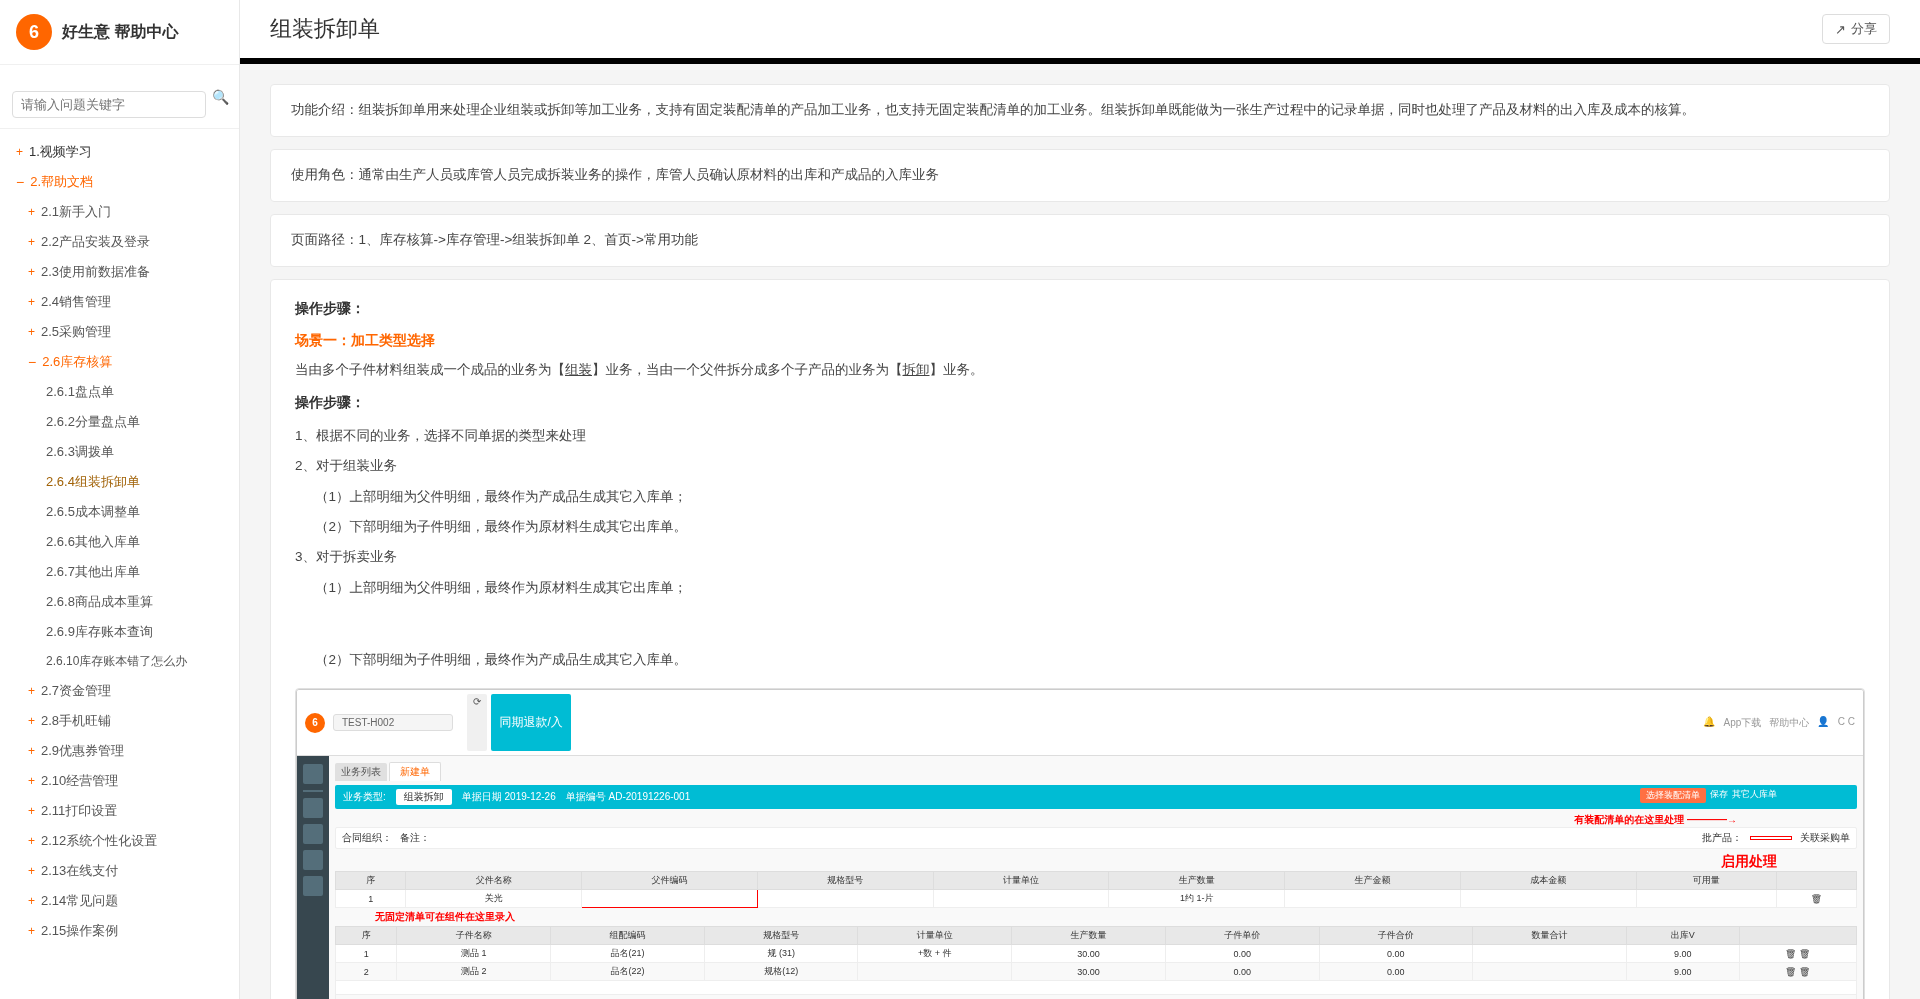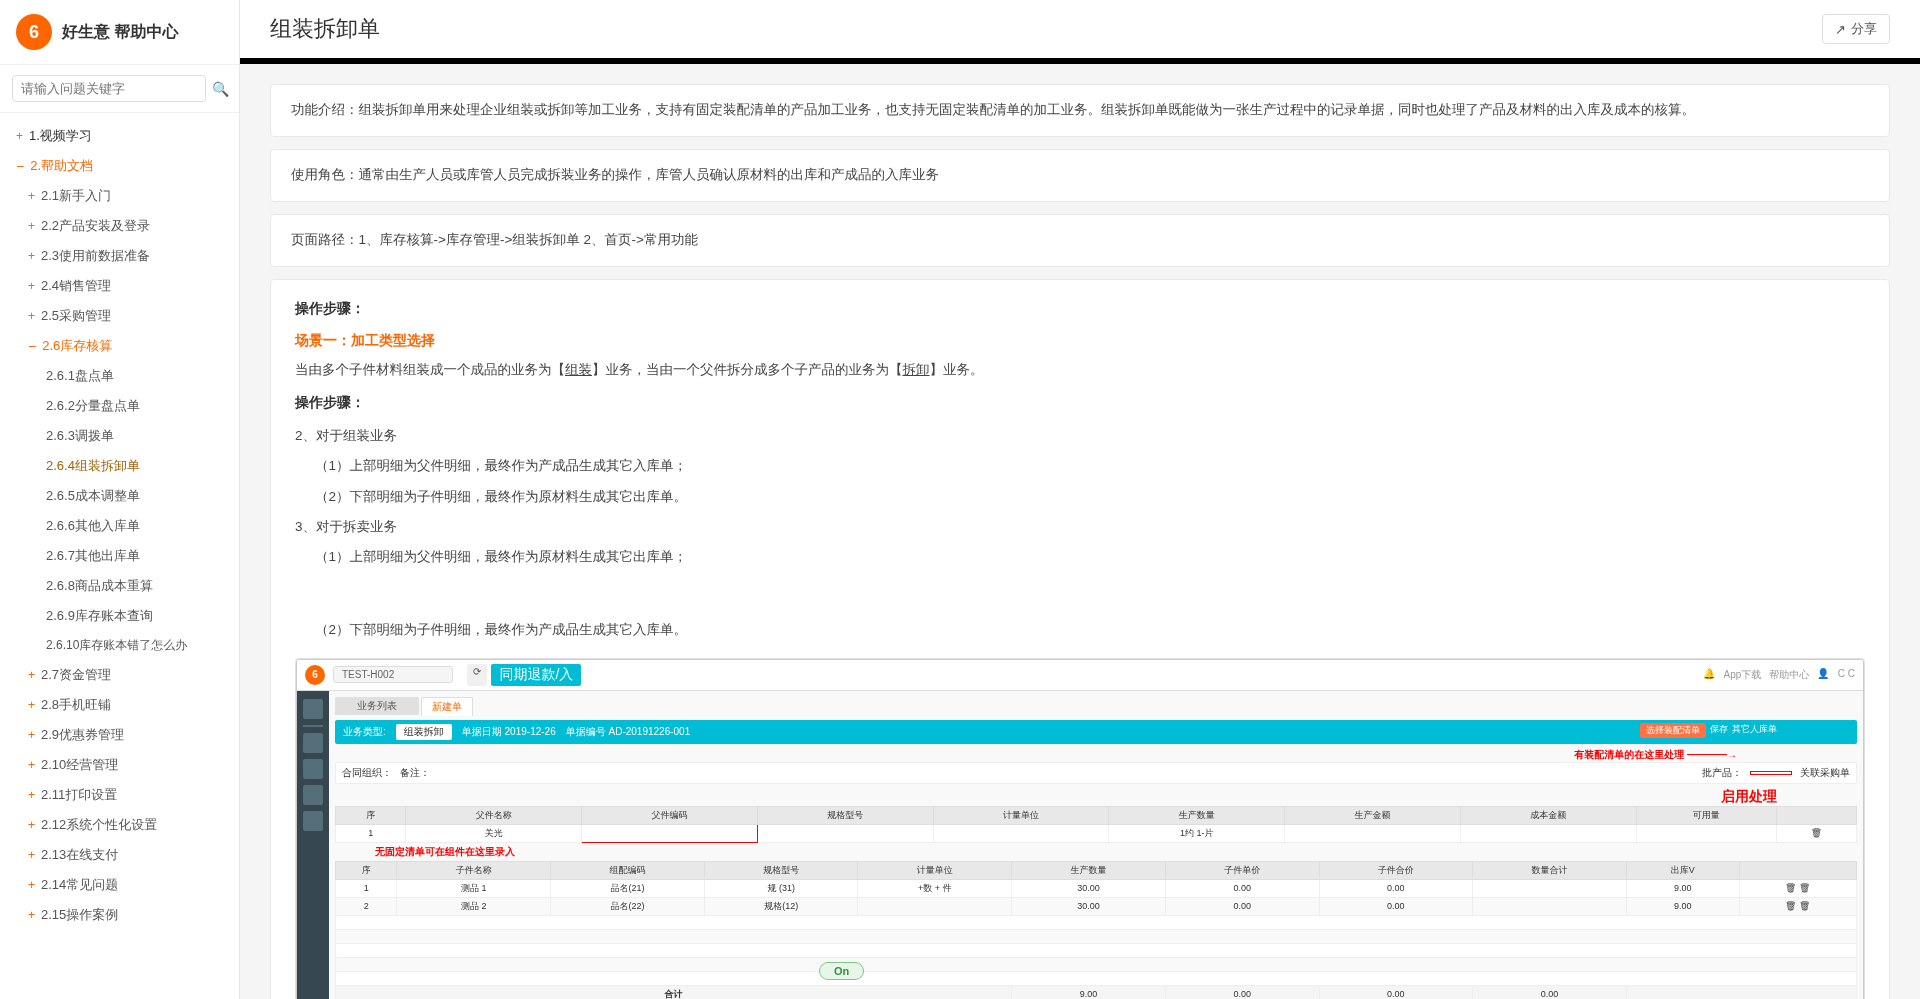--- a/index.html
+++ b/index.html
@@ -49,20 +49,21 @@
       gap: 6px;
     }
     .search-input {
       flex: 1;
       border: 1px solid #ddd;
       border-radius: 4px;
       padding: 5px 8px;
       font-size: 13px;
       outline: none;
       color: #999;
+      margin-top: 16px;
     }
     .search-icon-btn {
       color: #999;
       cursor: pointer;
       font-size: 14px;
     }
     .nav-tree {
       padding: 8px 0;
       flex: 1;
     }
@@ -395,36 +396,37 @@
       <div class="section-title">操作步骤：</div>
 
       <div class="sub-title">场景一：加工类型选择</div>
 
       <p class="body-text">
         当由多个子件材料组装成一个成品的业务为【<em>组装</em>】业务，当由一个父件拆分成多个子产品的业务为【<em>拆卸</em>】业务。
       </p>
 
       <div class="section-title" style="margin-top: 12px;">操作步骤：</div>
 
+      <div class="body-text">1、根据不同的业务，选择不同单据的类型来处理</div>
       <div class="body-text">2、对于组装业务</div>
       <div class="body-text" style="padding-left: 20px;">（1）上部明细为父件明细，最终作为产成品生成其它入库单；</div>
       <div class="body-text" style="padding-left: 20px;">（2）下部明细为子件明细，最终作为原材料生成其它出库单。</div>
       <div class="body-text">3、对于拆卖业务</div>
       <div class="body-text" style="padding-left: 20px;">（1）上部明细为父件明细，最终作为原材料生成其它出库单；</div>
       <div class="body-text" style="padding-left: 20px; margin-top: 48px;">（2）下部明细为子件明细，最终作为产成品生成其它入库单。</div>
 
       <div class="screenshot-container" style="margin-top: 16px;">
         <div class="sim-screenshot" style="position: relative;">
 
           <div class="sim-top-bar">
             <div class="sim-logo">6</div>
             <div class="sim-url-bar">TEST-H002</div>
             <div style="display:flex; gap:4px; margin-left: 6px;">
               <div style="background:#f0f0f0; border-radius:2px; padding:2px 6px; font-size:10px; color:#555;">⟳</div>
-              <div style="background:#00bcd4; color:#fff; border-radius:2px; padding:2px 8px; font-size:14px;">同期退款/入</div>
+              <div style="background:#00bcd4; color:#fff; border-radius:2px; padding:20px 8px; font-size:12px;">同期退款/入</div>
             </div>
             <div style="flex:1;"></div>
             <div style="font-size:10px; color:#999; display:flex; gap:8px;">
               <span>🔔</span>
                 <span>App下载</span>
                 <span>帮助中心</span>
                 <span>👤</span>
                 <span>C C</span>
             </div>
           </div>
@@ -436,21 +438,21 @@
               <div style="width:20px;height:2px;background:#546e7a;"></div>
               <div style="width:20px;height:20px;background:#546e7a;border-radius:2px;"></div>
               <div style="width:20px;height:20px;background:#546e7a;border-radius:2px;"></div>
               <div style="width:20px;height:20px;background:#546e7a;border-radius:2px;"></div>
               <div style="width:20px;height:20px;background:#546e7a;border-radius:2px;"></div>
             </div>
 
             <div style="flex:1; padding:6px; position:relative; background:#f9f9f9;">
 
               <div style="display:flex; gap:2px; margin-bottom:4px; align-items:center;">
-                <div style="background:#e0e0e0; border-radius:2px 2px 0 0; padding:2px 22px; font-size:10px; color:#555;">业务列表</div>
+                <div style="background:#e0e0e0; border-radius:2px 2px 0 0; padding:2px 6px; font-size:10px; color:#555;">业务列表</div>
                 <div style="background:#fff; border-radius:2px 2px 0 0; padding:2px 10px; font-size:10px; color:#f60; border:1px solid #ddd; border-bottom:none;">新建单</div>
               </div>
 
               <div style="background:#00bcd4; padding:4px 8px; border-radius:2px; display:flex; align-items:center; gap:10px; font-size:10px; color:#fff; margin-bottom:4px; position:relative;">
                 <span>业务类型: </span>
                 <span style="background:#fff; color:#333; border-radius:2px; padding:1px 8px;">组装拆卸</span>
                 <span>单据日期 2019-12-26</span>
                 <span>单据编号 AD-20191226-001</span>
                 <div style="position:absolute; right: 80px; top: 3px; display:flex; gap:4px;">
                   <span style="background:#ff7043; color:#fff; padding:1px 6px; border-radius:2px; font-size:9px;">选择装配清单</span>

